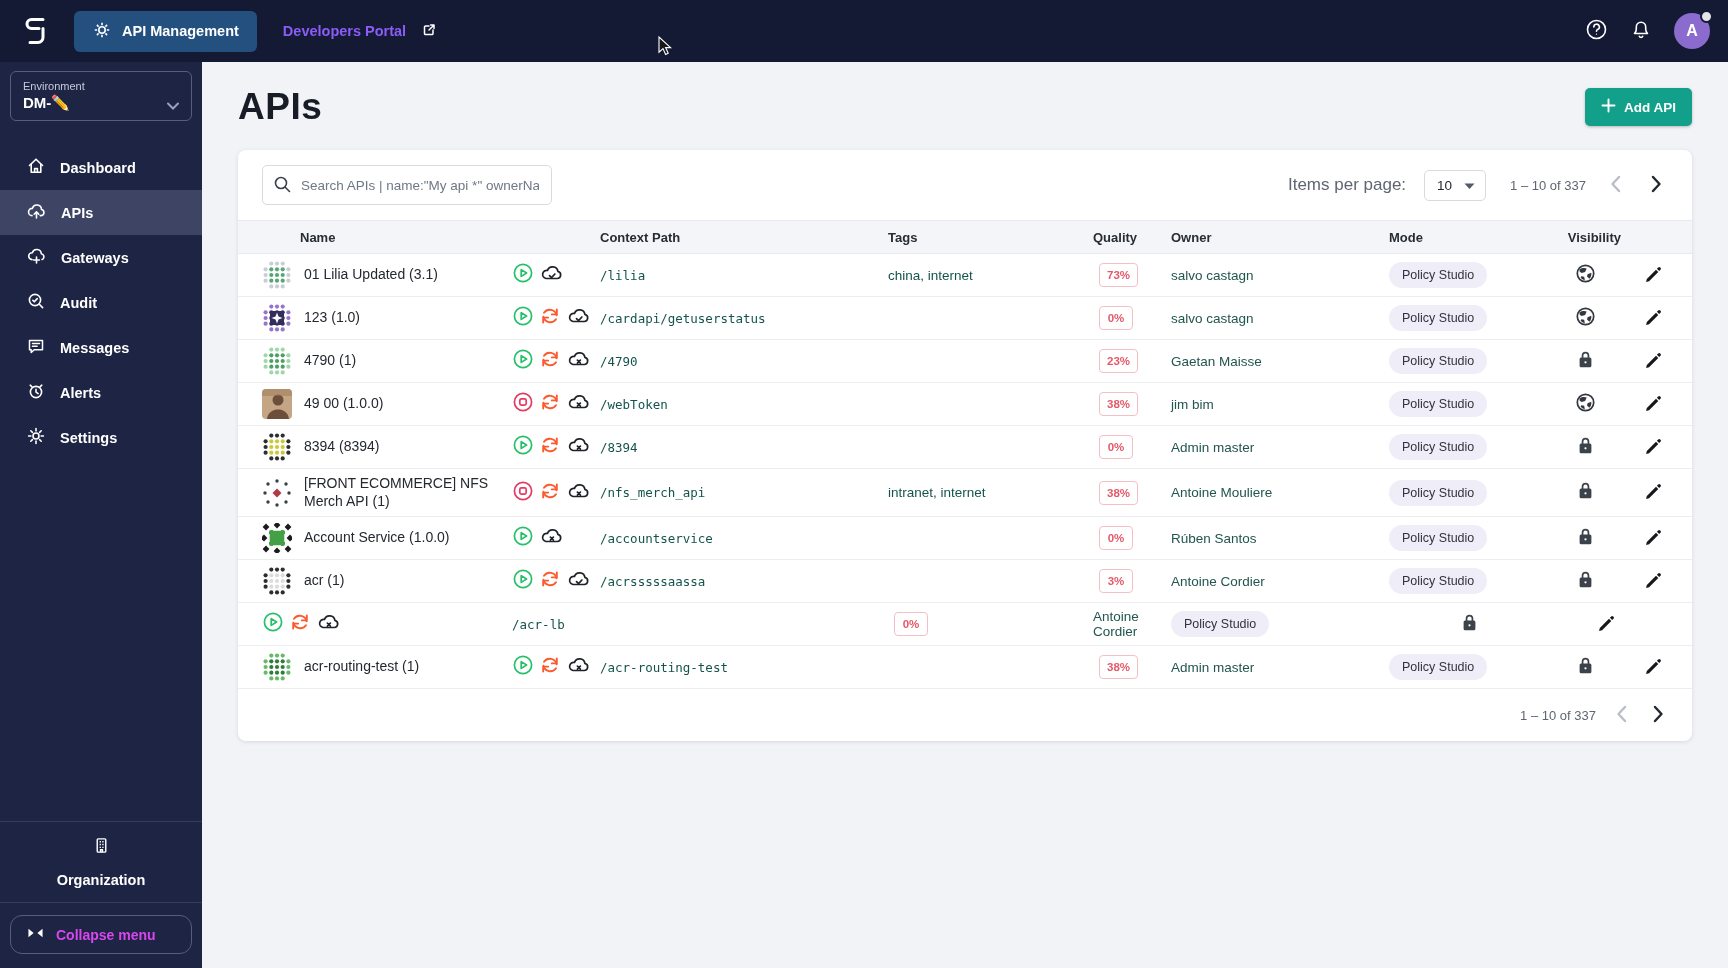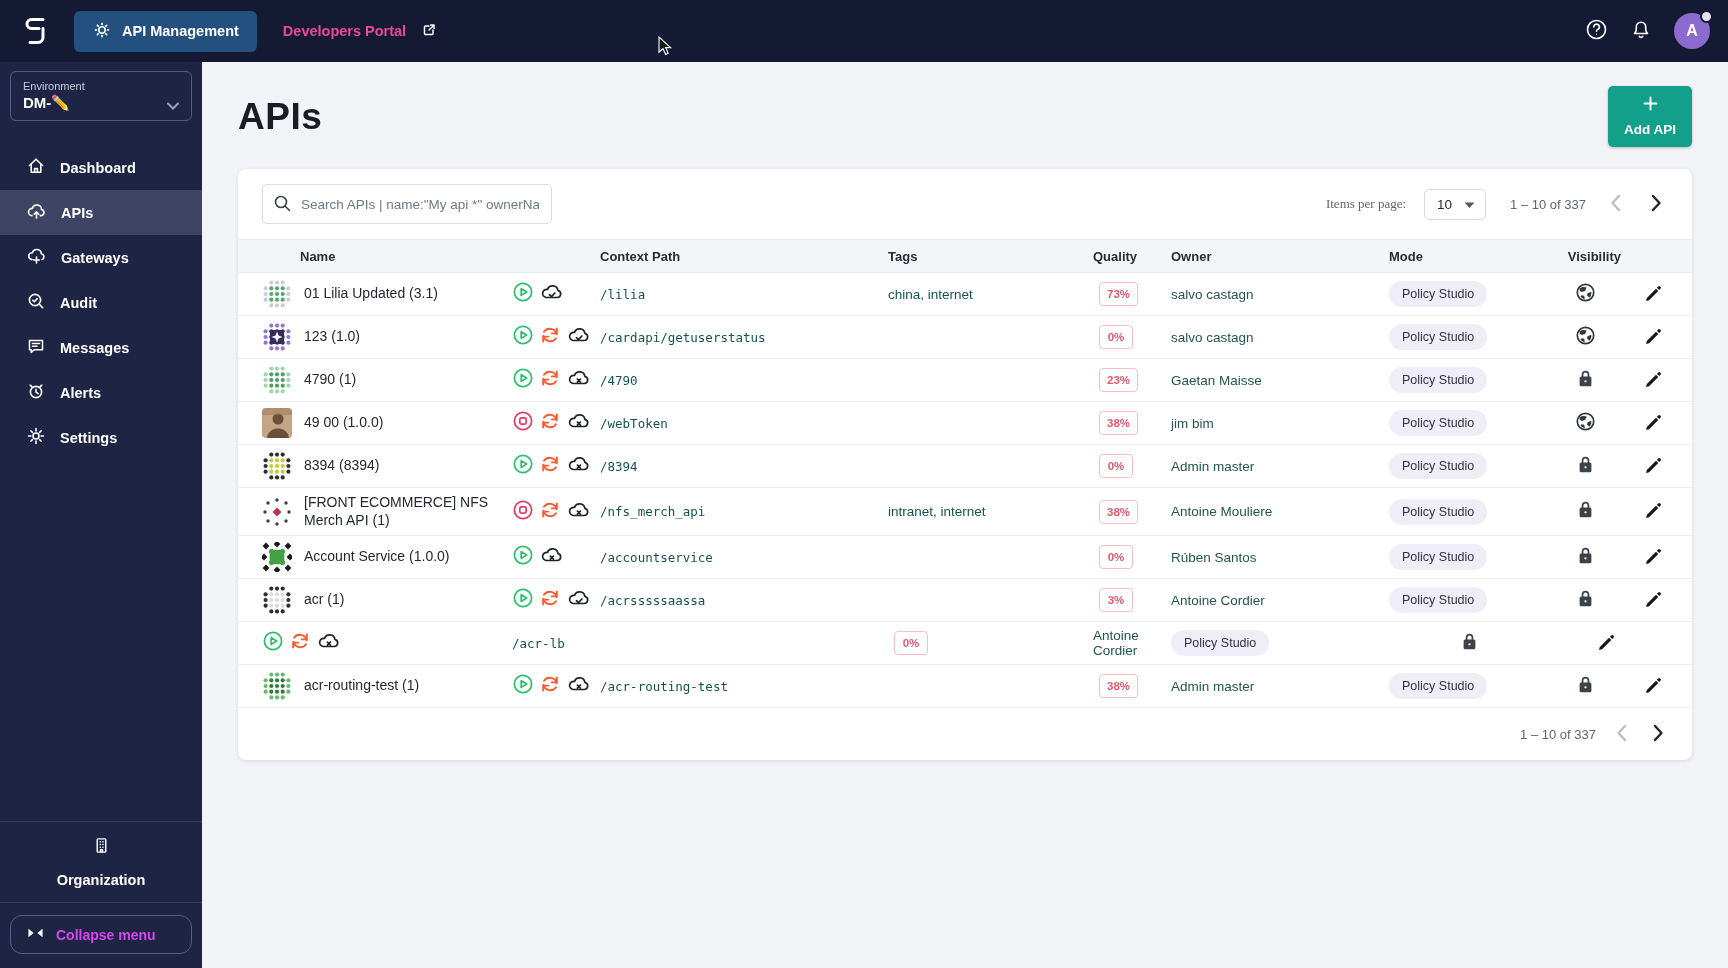--- a/index.html
+++ b/index.html
@@ -2,21 +2,21 @@
 <html><head>
 <meta charset="utf-8">
 <style>
   * { margin:0; padding:0; box-sizing:border-box; }
   html,body { width:1728px; height:968px; overflow:hidden; font-family:"Liberation Sans", sans-serif; background:#f2f3f7; }
 
   
   .topbar { position:absolute; left:0; top:0; width:1728px; height:62px; background:#141a34; display:flex; align-items:center; padding:0 18px; z-index:30; }
   .logo { width:34px; height:38px; margin-right:22px; display:flex; align-items:center; justify-content:center; }
   .app-chip { display:flex; align-items:center; gap:10px; background:#23507f; border:none; border-radius:6px; padding:9px 18px; color:#fff; font-size:14.5px; font-weight:700; cursor:pointer; }
-  .portal-link { display:flex; align-items:center; gap:16px; color:#ec4899; font-size:14.5px; font-weight:700; margin-left:26px; cursor:pointer; background:none; border:none; }
+  .portal-link { display:flex; align-items:center; gap:16px; color:#8b5cf6; font-size:14.5px; font-weight:700; margin-left:26px; cursor:pointer; background:none; border:none; }
   .topbar-right { margin-left:auto; display:flex; align-items:center; gap:22px; }
   .icon-btn { background:none; border:none; cursor:pointer; display:flex; align-items:center; }
   .user-avatar { position:relative; width:36px; height:36px; border-radius:50%; background:#8b6bcd; color:#fff; font-weight:700; font-size:16px; display:flex; align-items:center; justify-content:center; cursor:pointer; border:none; }
   .user-avatar .presence { position:absolute; top:-3px; right:-3px; width:13px; height:13px; border-radius:50%; background:#e3e5ea; border:2px solid #141a34; }
 
   
   .sidebar { position:absolute; left:0; top:62px; width:202px; height:906px; background:#1e2443; display:flex; flex-direction:column; z-index:20; }
   .env-box { margin:9px 10px 10px 10px; border:1px solid #565d7e; border-radius:6px; padding:8px 12px; position:relative; cursor:pointer; background:none; text-align:left; }
   .env-label { font-size:11px; color:#c6cbdb; display:block; }
   .env-value { font-size:15px; color:#fff; font-weight:700; margin-top:2px; display:block; }
@@ -25,30 +25,30 @@
   .nav-item { display:flex; align-items:center; gap:14px; padding:11px 26px; color:#fff; font-size:14.5px; font-weight:600; cursor:pointer; background:none; border:none; width:100%; text-align:left; }
   .nav-item.active { background:#3d4464; }
   .side-divider { border:none; border-top:1px solid #343b5e; margin:0; }
   .side-bottom { margin-top:auto; }
   .collapse-btn { display:flex; align-items:center; gap:12px; margin:12px 10px 14px 10px; border:1px solid #565d7e; border-radius:12px; padding:10px 16px; color:#d946ef; font-size:14px; font-weight:700; background:none; cursor:pointer; width:calc(100% - 20px); }
 
   
   .main { position:absolute; left:202px; top:62px; width:1526px; height:906px; padding:24px 36px 0 36px; }
   .page-head { display:flex; align-items:center; justify-content:space-between; margin-bottom:22px; }
   .page-title { font-size:37px; font-weight:700; color:#181c26; letter-spacing:.5px; }
-  .add-btn { display:flex; align-items:center; gap:8px; background:#13a08b; color:#fff; border:none; border-radius:5px; padding:10px 16px; font-size:13.5px; font-weight:700; cursor:pointer; box-shadow:0 1px 3px rgba(0,0,0,.25);flex-direction:column; }
+  .add-btn { display:flex; align-items:center; gap:8px; background:#13a08b; color:#fff; border:none; border-radius:5px; padding:10px 16px; font-size:13.5px; font-weight:700; cursor:pointer; box-shadow:0 1px 3px rgba(0,0,0,.25); }
 
   .card { background:#fff; border-radius:8px; box-shadow:0 1px 4px rgba(30,34,60,.12); overflow:hidden; }
   .toolbar { display:flex; align-items:center; padding:15px 24px; }
   .search-wrap { position:relative; width:290px; }
   .search-wrap input { width:100%; height:40px; border:1px solid #d6dae1; border-radius:5px; padding:0 12px 0 38px; font-size:13.5px; color:#333; outline:none; font-family:"Liberation Sans", sans-serif; }
   .search-wrap input::placeholder { color:#6f7885; }
   .search-icon { position:absolute; left:11px; top:10px; }
   .toolbar-right { margin-left:auto; display:flex; align-items:center; gap:18px; }
-  .ipp-label { font-size:13px; color:#5f6672;font-family:Liberation Serif, serif; }
+  .ipp-label { font-size:17px; color:#5f6672; }
   .ipp-select { display:flex; align-items:center; gap:12px; border:1px solid #d6dae1; border-radius:5px; padding:7px 10px 7px 12px; font-size:13.5px; color:#23272f; background:#fff; cursor:pointer; }
   .range { font-size:13px; color:#5f6672; margin-left:6px; }
   .pg-btn { background:none; border:none; cursor:pointer; padding:4px 6px; }
 
   .thead, .tr { display:grid; grid-template-columns:250px 88px 288px 205px 78px 218px 160px 72px 1fr; align-items:center; padding:0 24px; }
   .thead { background:#f4f5f8; border-top:1px solid #e7e9ee; border-bottom:1px solid #e7e9ee; height:34px; }
   .th { font-size:13px; font-weight:700; color:#272c35; }
   .th.name { padding-left:38px; }
   .th.center { text-align:right; }
   .tr { min-height:43px; border-bottom:1px solid #ebedf1; background:#fff; cursor:pointer; }

